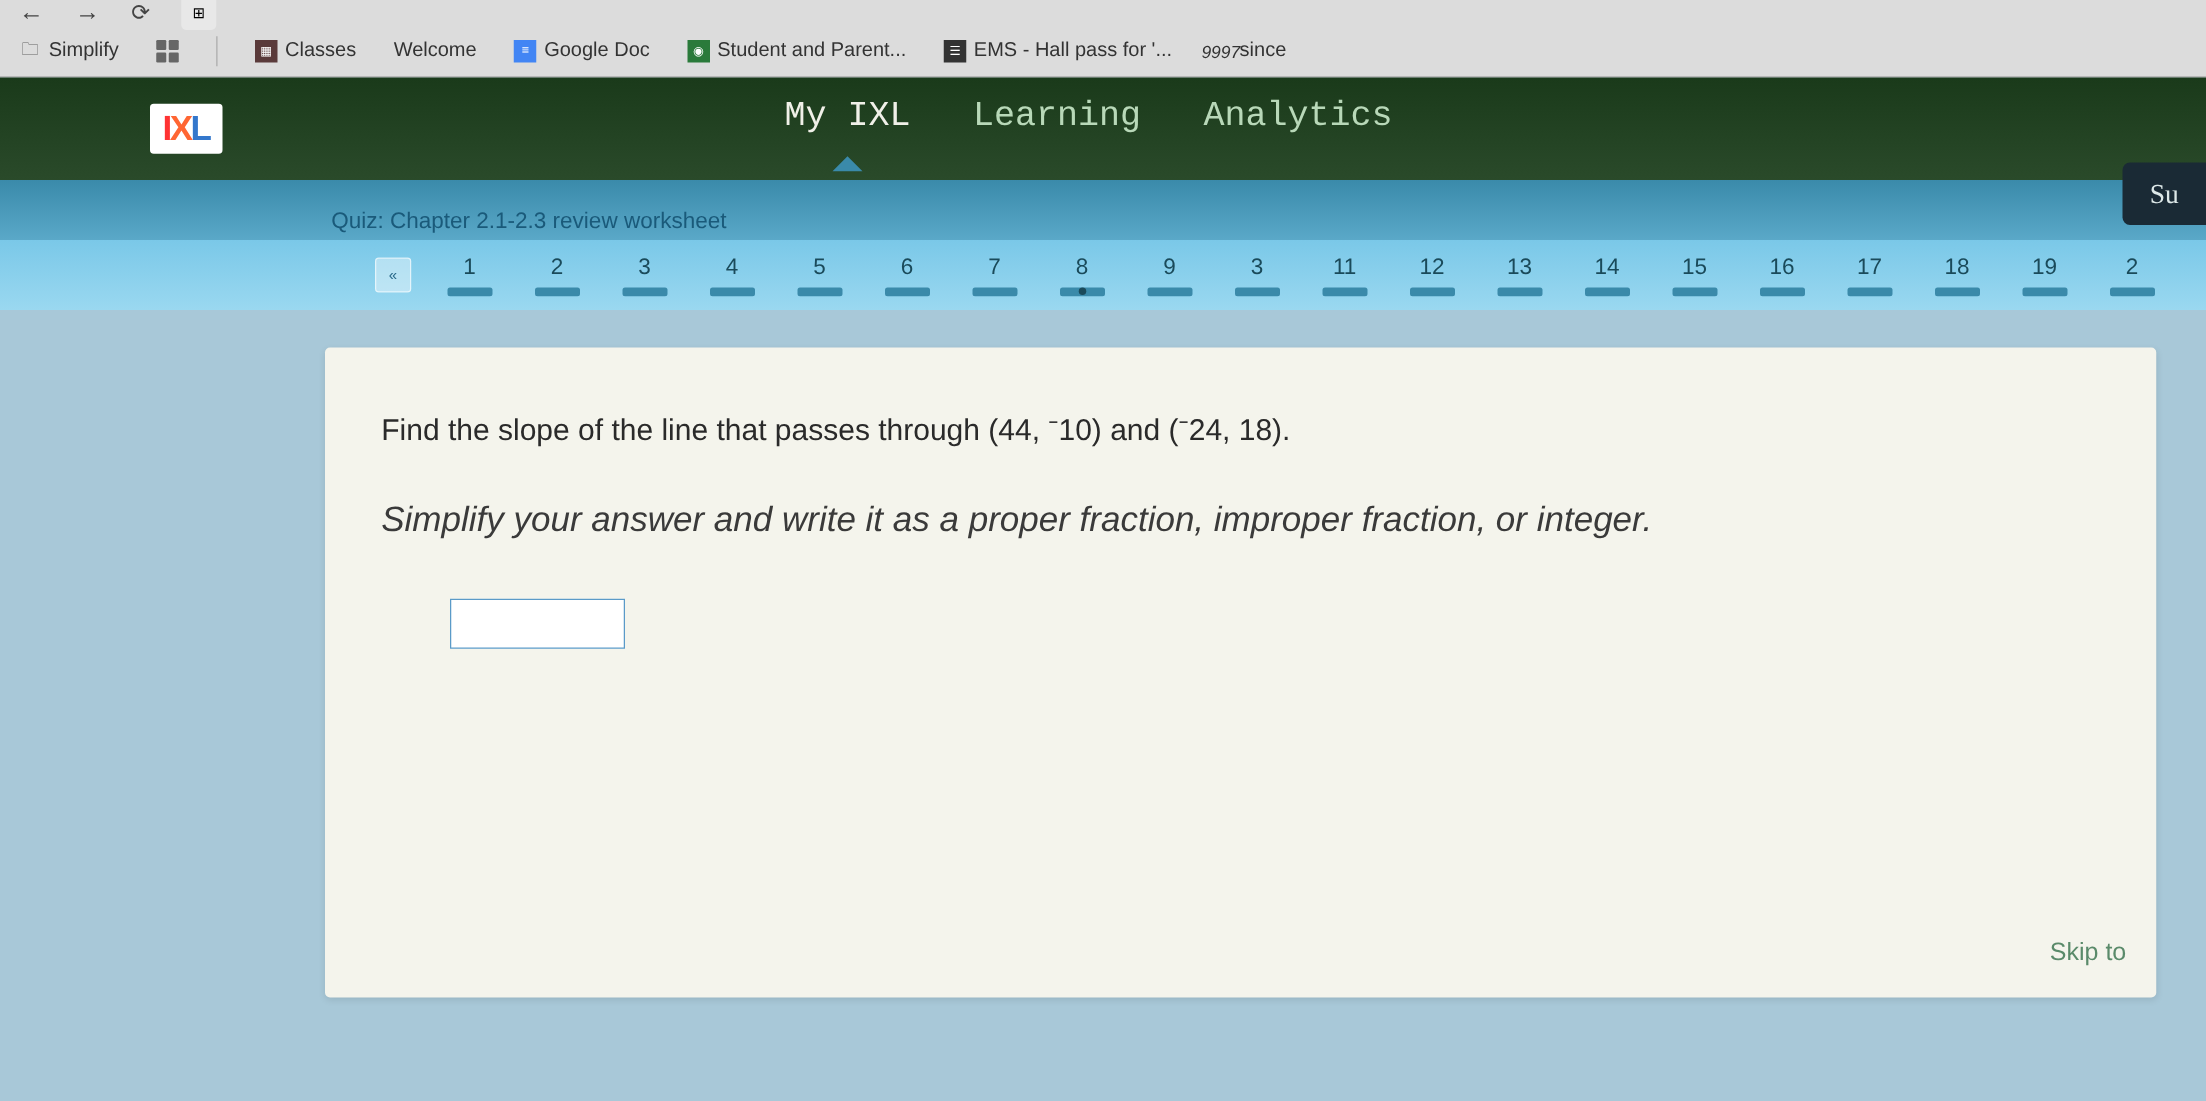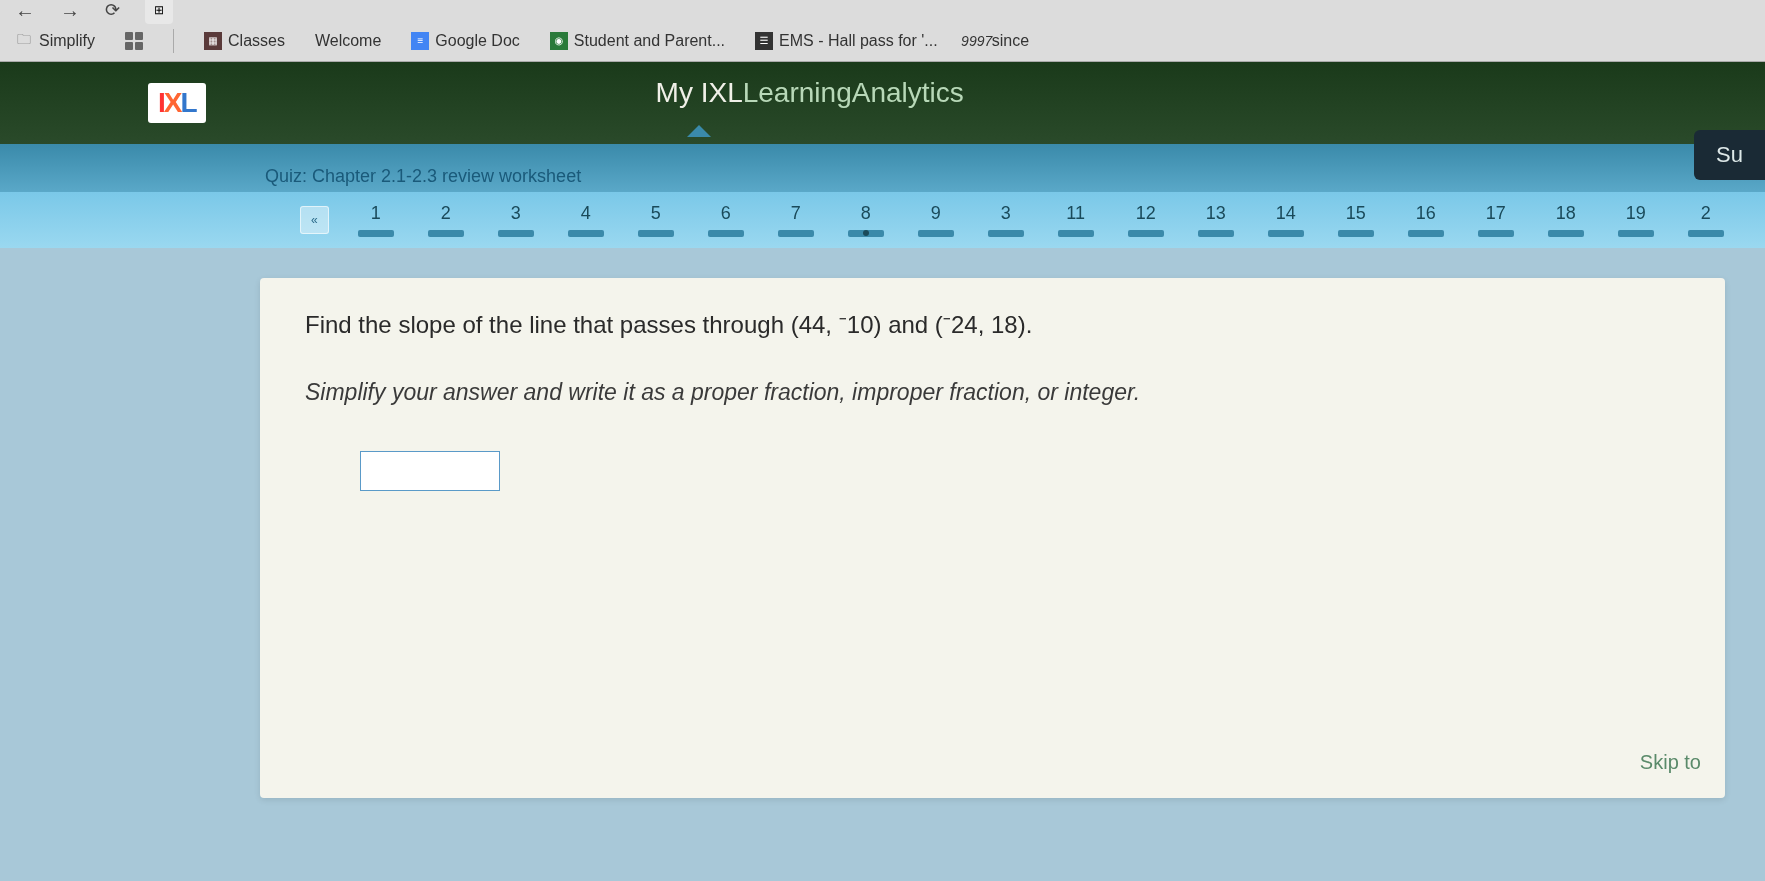--- a/index.html
+++ b/index.html
@@ -95,31 +95,31 @@
       gap: 50px;
       position: relative;
     }
     .ixl-logo {
       background: white;
       padding: 4px 10px;
       border-radius: 3px;
       font-weight: bold;
       font-size: 28px;
       letter-spacing: -2px;
-      margin-left: 28px;
     }
     .ixl-logo .i { color: #ff3333; }
     .ixl-logo .x { color: #ff6633; }
     .ixl-logo .l { color: #3377cc; }
     .nav-spacer { flex: 0 0 350px; }
     .ixl-nav {
       display: flex;
+      gap: 50px;
       font-size: 28px;
       color: #b8d8b8;
-      font-family: Liberation Sans, sans-serif;
+      font-family: Liberation Mono, monospace;
     }
     .ixl-nav-item {
       cursor: pointer;
       position: relative;
       padding-bottom: 20px;
     }
     .ixl-nav-item.active { color: #f0f0e8; }
     .ixl-nav-item.active::after {
       content: '';
       position: absolute;
@@ -149,21 +149,21 @@
     }
     .submit-tab {
       position: absolute;
       right: 0;
       top: -14px;
       background: #1a2a35;
       color: #dde8e8;
       padding: 12px 22px;
       font-size: 22px;
       border-radius: 6px 0 0 6px;
-      font-family: Liberation Sans, sans-serif;
+      font-family: Liberation Serif, serif;
     }
     
     
     .qnav-strip {
       background: linear-gradient(180deg, #7ac8e8 0%, #9ad8f0 100%);
       height: 56px;
       display: flex;
       align-items: center;
       padding: 0 40px 0 300px;
       gap: 0;
@@ -206,33 +206,33 @@
       margin: 6px auto 0;
     }
     
     
     .question-area {
       padding: 30px 40px 30px 260px;
     }
     .question-card {
       background: #f4f4ec;
       border-radius: 4px;
-      padding: 28px 45px 50px;
+      padding: 48px 45px 50px;
       min-height: 520px;
       box-shadow: 0 2px 6px rgba(0,0,0,0.1);
       position: relative;
     }
     .question-text {
       font-size: 24px;
       color: #2a2a2a;
       line-height: 1.6;
       margin-bottom: 30px;
     }
     .question-instr {
-      font-size: 23px;
+      font-size: 28px;
       color: #3a3a3a;
       font-style: italic;
       line-height: 1.6;
       margin-bottom: 40px;
     }
     .answer-input {
       width: 140px;
       height: 40px;
       border: 1px solid #5a9ac8;
       background: white;

